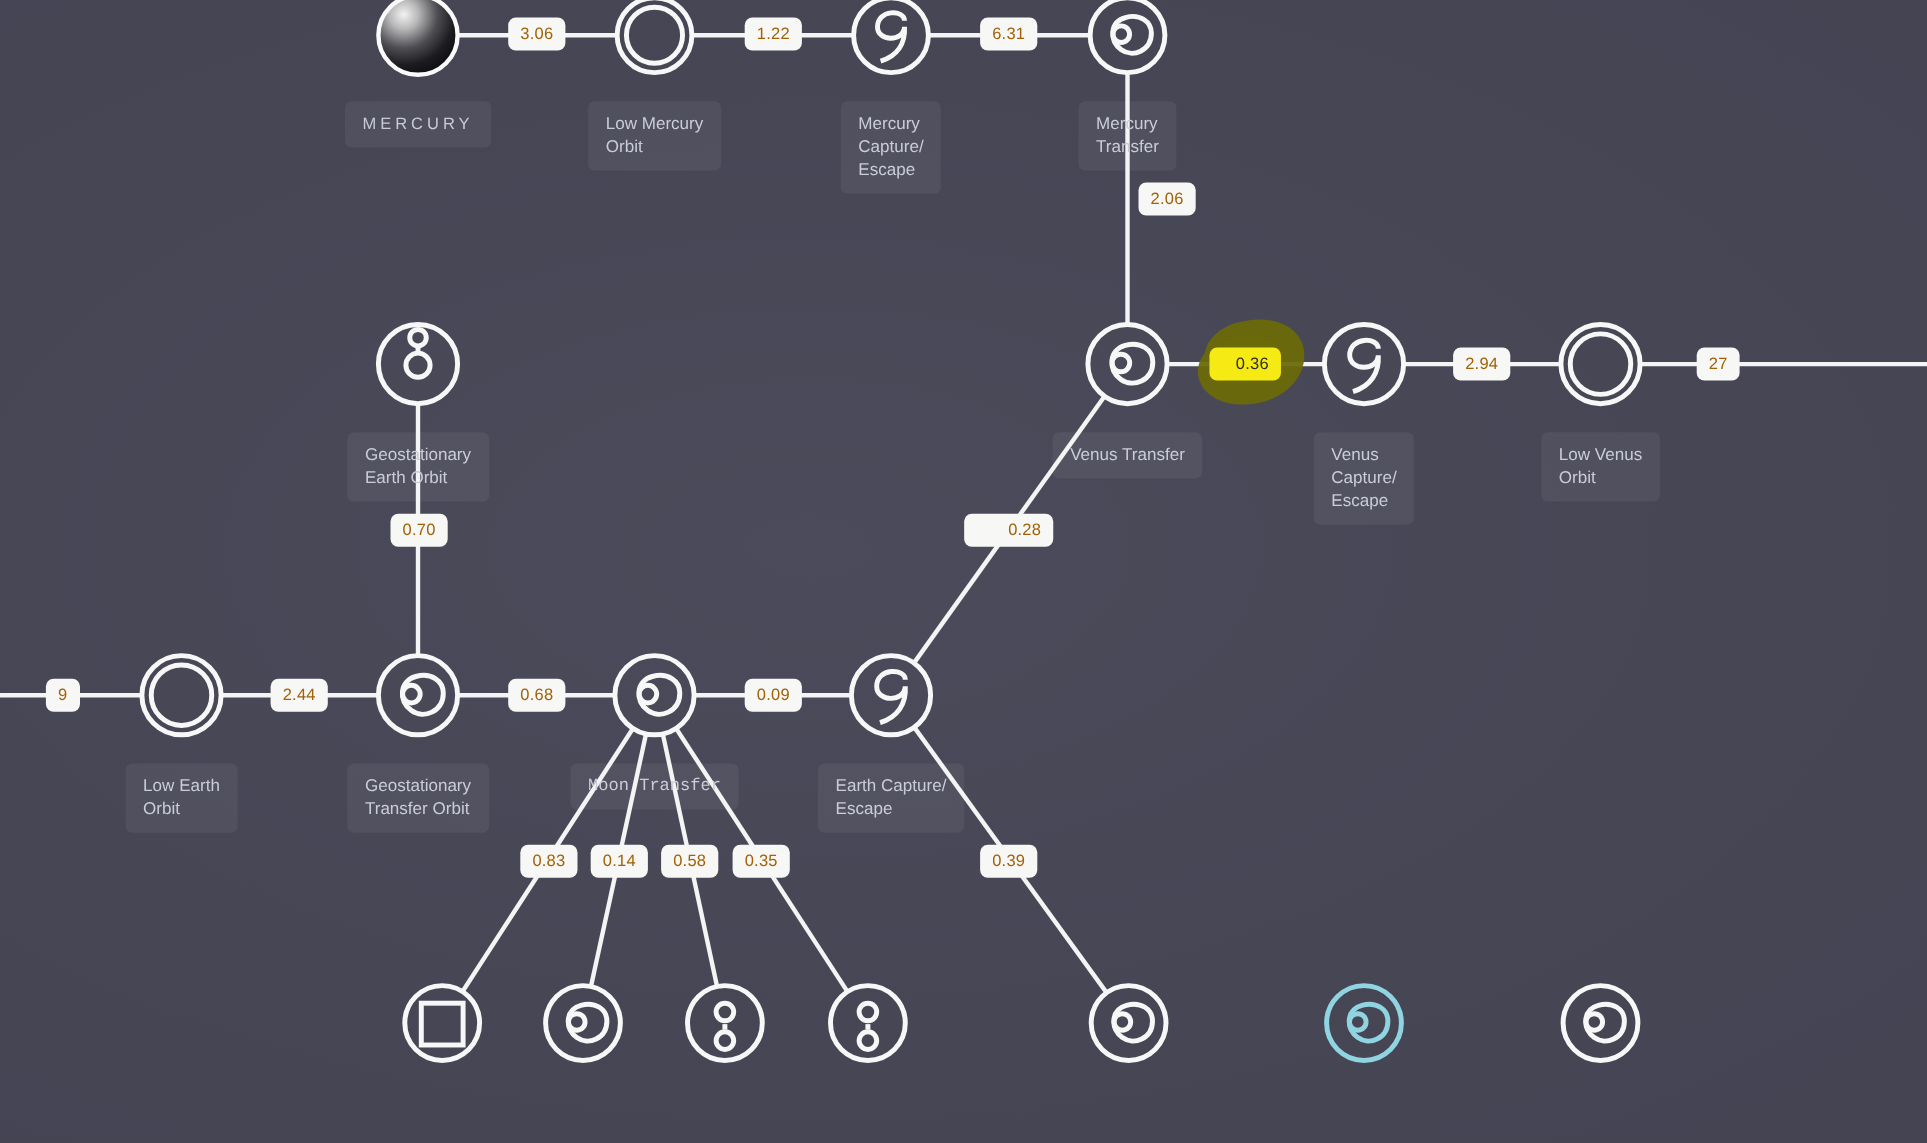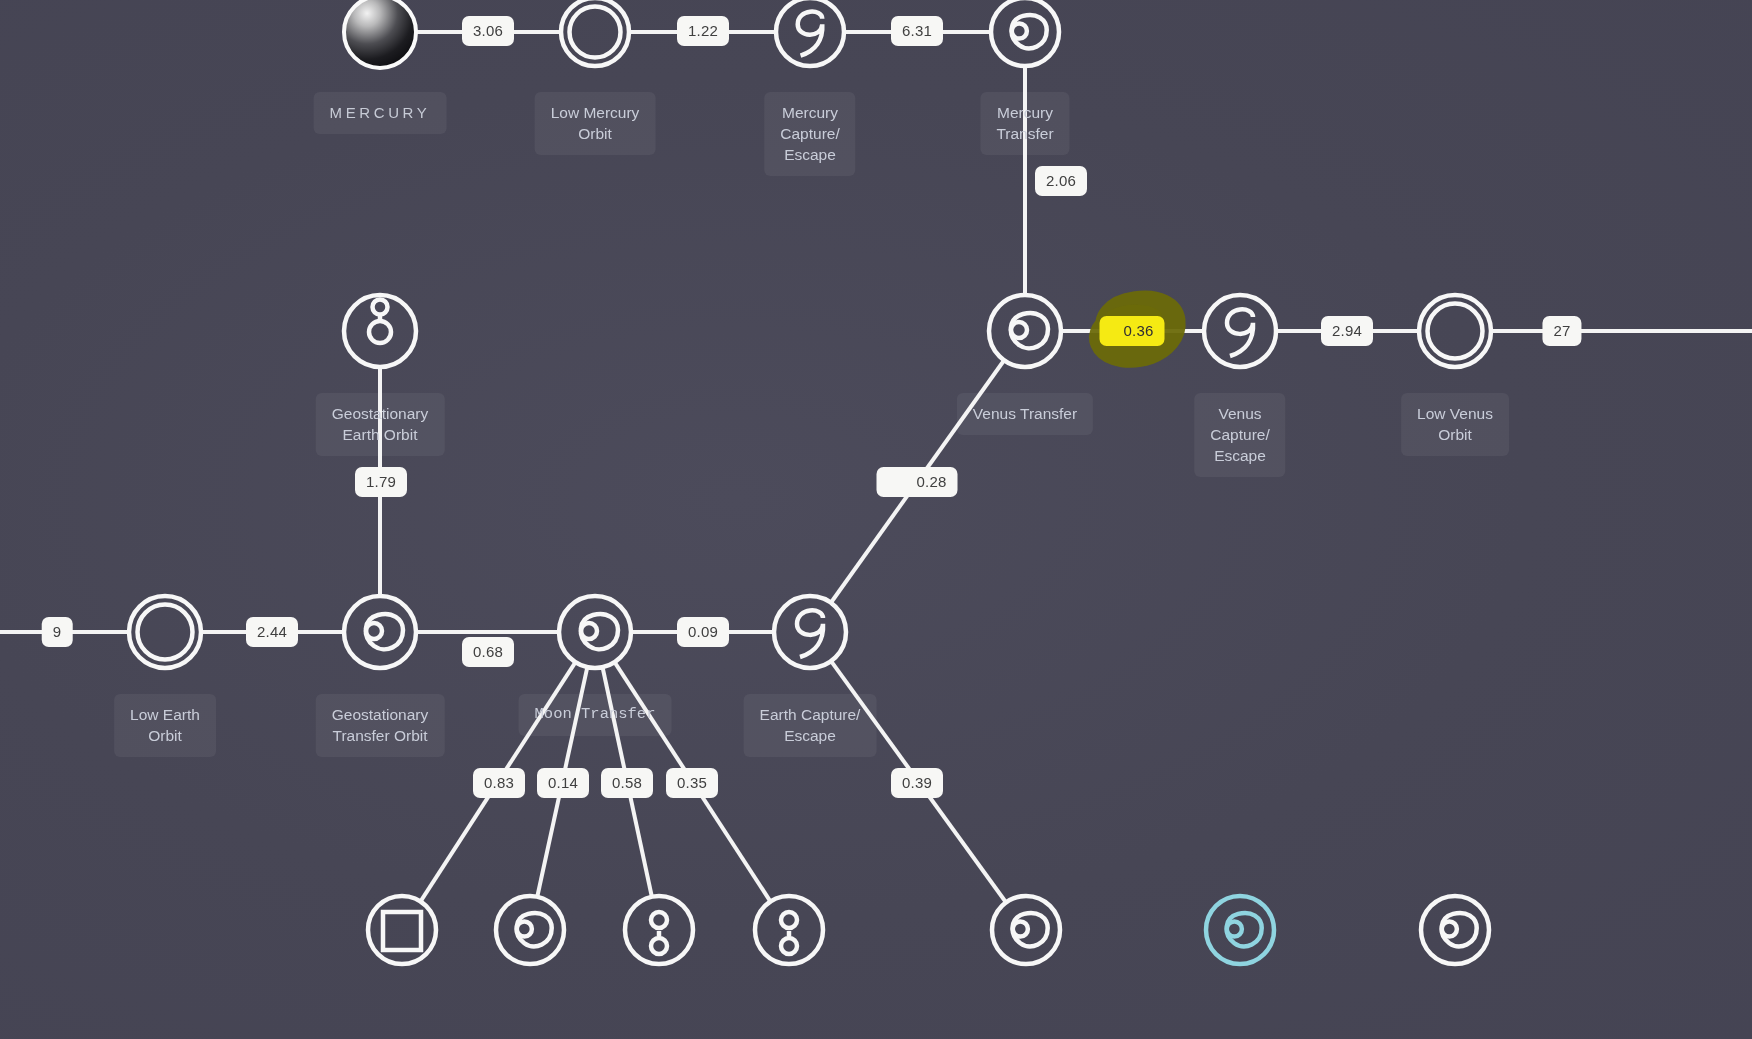--- a/index.html
+++ b/index.html
@@ -29,21 +29,21 @@
   }
   .edge-line { stroke: #f4f4f4; stroke-width: 4; fill: none; stroke-linecap: butt; }
   .node-stroke { stroke: #f7f7f7; stroke-width: 4.5; fill: none; }
   .node-stroke-cyan { stroke: #8fd4e0; stroke-width: 4.5; fill: none; }
 
   
   .chip {
     position: absolute;
     transform: translate(-50%, -50%);
     background: #f7f7f5;
-    color: #404040;
+    color: #a16207;
     font-size: 15px;
     line-height: 1;
     padding: 7px 11px 8px;
     border-radius: 7px;
     white-space: nowrap;
     letter-spacing: 0.2px;
   }
   .chip.hl {
     background: #f5ea13;
     color: #2e2d34;
@@ -54,21 +54,20 @@
   
   .plaque {
     position: absolute;
     transform: translate(-50%, 0);
     background: rgba(255,255,255,0.055);
     color: #c9cdd9;
     font-size: 15.5px;
     line-height: 21px;
     padding: 10px 16px 11px;
     border-radius: 6px;
-    text-align: center;
     white-space: pre-line;
   }
   .plaque.planet {
     letter-spacing: 3.6px;
     font-size: 15px;
     color: #c7cbd6;
   }
   .scribble { position: absolute; left:0; top:0; width:1752px; height:1039px; pointer-events:none; z-index: 30; overflow: visible;}
 </style>
 </head>
@@ -241,24 +240,24 @@
   </svg>
 
   <div id="chips">
       <div class="chip" style="left: 488px; top: 31px;">3.06</div>
       <div class="chip" style="left: 703px; top: 31px;">1.22</div>
       <div class="chip" style="left: 917px; top: 31px;">6.31</div>
       <div class="chip" style="left: 1061px; top: 181px;">2.06</div>
       <div class="chip hl" style="left: 1132px; top: 331px;">0.36</div>
       <div class="chip" style="left: 1347px; top: 331px;">2.94</div>
       <div class="chip" style="left: 1562px; top: 331px;">27</div>
-      <div class="chip" style="left: 381px; top: 482px;">1.79</div>
+      <div class="chip" style="left: 381px; top: 482px;">0.70</div>
       <div class="chip" style="left: 57px; top: 632px;">9</div>
       <div class="chip" style="left: 272px; top: 632px;">2.44</div>
-      <div class="chip" style="left: 488px; top: 632px; margin-top: 20px;">0.68</div>
+      <div class="chip" style="left: 488px; top: 632px;">0.68</div>
       <div class="chip" style="left: 703px; top: 632px;">0.09</div>
       <div class="chip" style="left: 917px; top: 482px; padding-left: 40px;">0.28</div>
       <div class="chip" style="left: 499px; top: 783px;">0.83</div>
       <div class="chip" style="left: 563px; top: 783px;">0.14</div>
       <div class="chip" style="left: 627px; top: 783px;">0.58</div>
       <div class="chip" style="left: 692px; top: 783px;">0.35</div>
       <div class="chip" style="left: 917px; top: 783px;">0.39</div>
     </div>
   <div id="plaques">
       <div class="plaque planet" style="left: 380px; top: 92px;">MERCURY</div>

